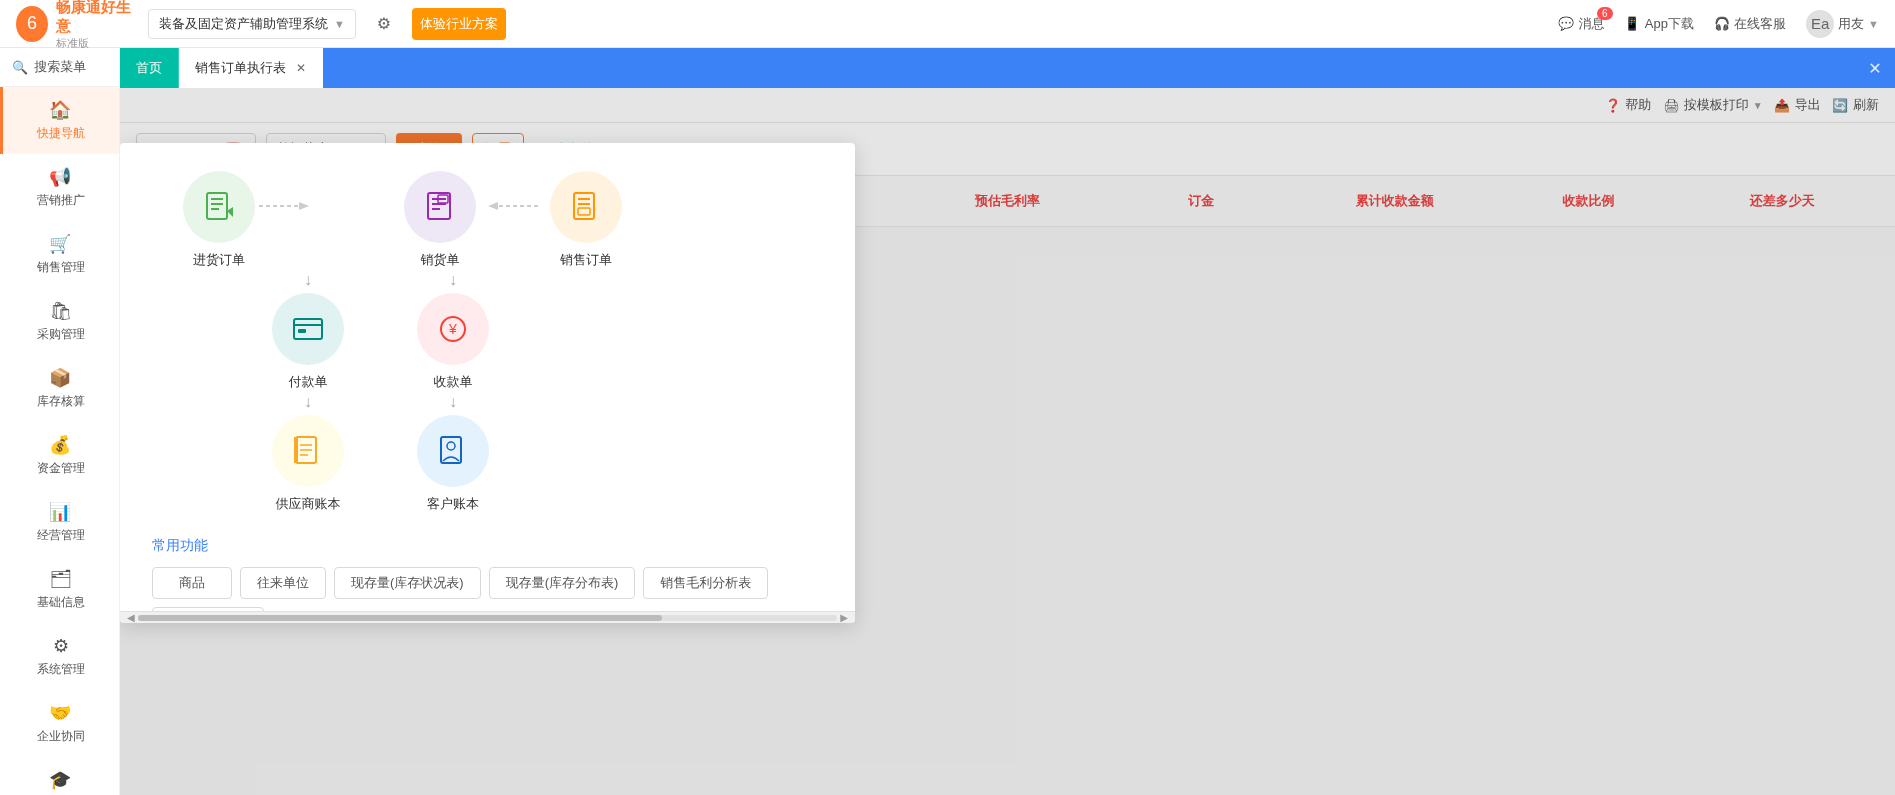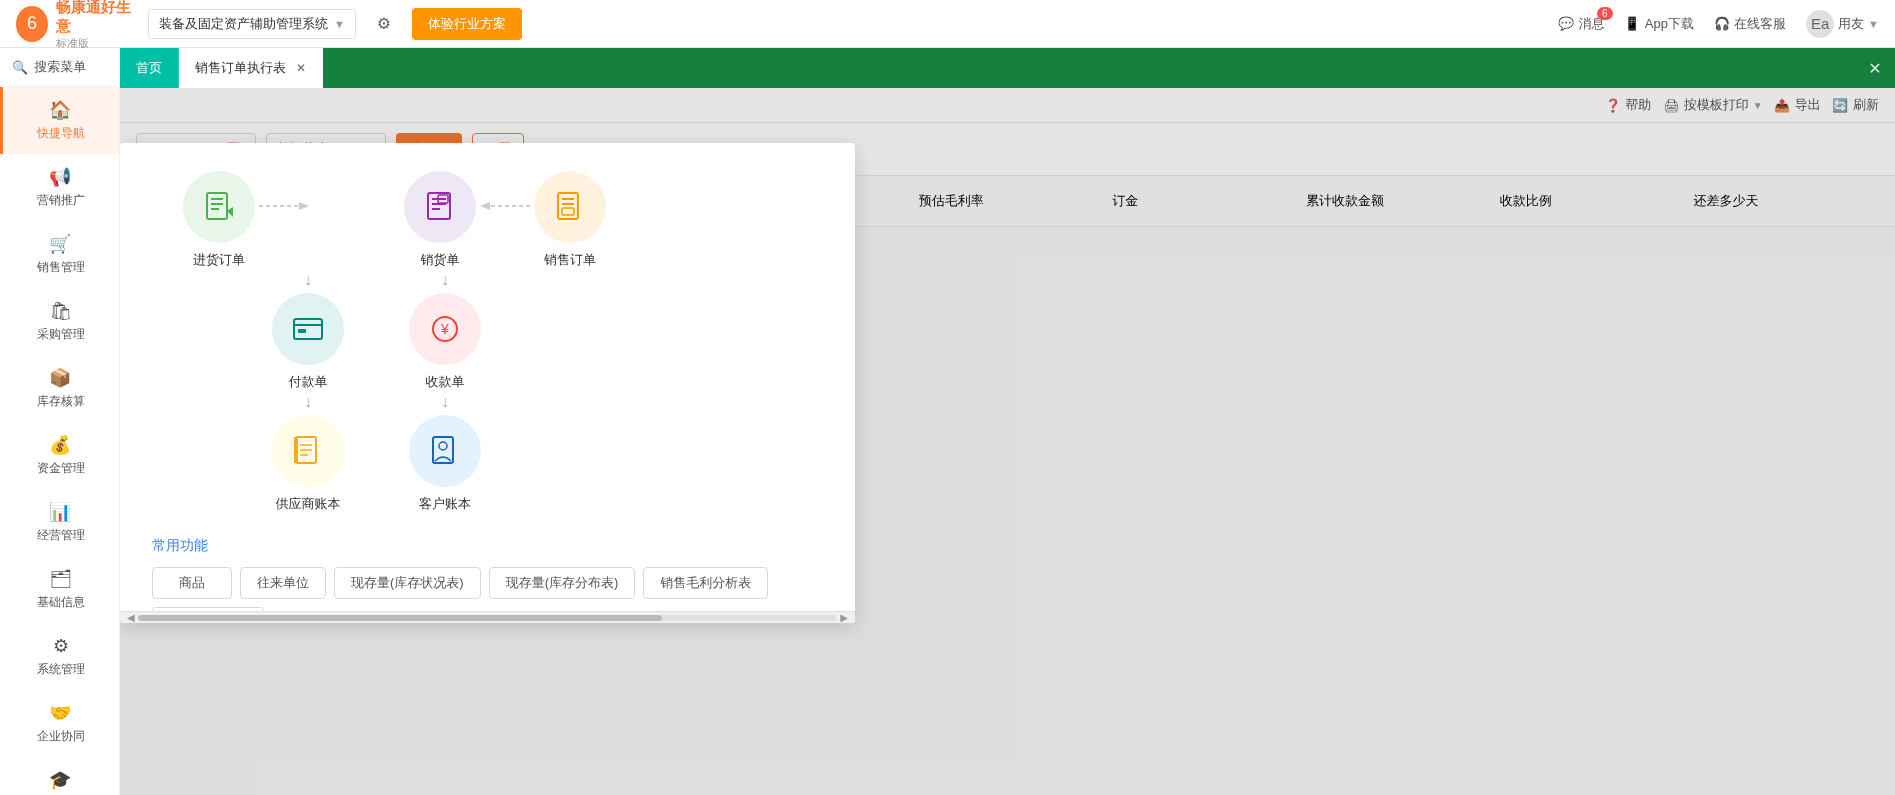--- a/index.html
+++ b/index.html
@@ -19,21 +19,21 @@
     .logo-text { font-size: 12px; color: #333; line-height: 1.3; }
     .logo-text .main { font-size: 15px; font-weight: bold; color: #ff7a2f; }
     .system-selector {
       display: flex; align-items: center; gap: 6px;
       border: 1px solid #e0e0e0; border-radius: 4px; padding: 5px 10px;
       cursor: pointer; color: #333; font-size: 13px;
     }
     .gear-btn { width: 32px; height: 32px; display: flex; align-items: center; justify-content: center; cursor: pointer; color: #666; font-size: 16px; }
     .trial-btn {
       background: #ff9500; color: #fff; border: none; border-radius: 4px;
-      padding: 7px 16px; font-size: 13px; cursor: pointer;
+      padding: 7px 8px; font-size: 13px; cursor: pointer;
     }
     .header-right { margin-left: auto; display: flex; align-items: center; gap: 20px; }
     .header-action { display: flex; align-items: center; gap: 4px; color: #555; cursor: pointer; font-size: 13px; position: relative; }
     .badge { background: #ff4d4f; color: #fff; border-radius: 10px; font-size: 10px; padding: 1px 5px; position: absolute; top: -8px; right: -8px; }
     .user-avatar { width: 28px; height: 28px; background: #e0e0e0; border-radius: 50%; display: flex; align-items: center; justify-content: center; overflow: hidden; }
 
     
     .main-wrapper { display: flex; flex: 1; overflow: hidden; }
 
     
@@ -54,21 +54,21 @@
     }
     .sidebar-item.active { background: #fff3eb; color: #ff7a2f; border-left-color: #ff7a2f; }
     .sidebar-item .icon { font-size: 18px; }
 
     
     .content-area { flex: 1; display: flex; flex-direction: column; overflow: hidden; }
 
     
     .tab-bar {
       display: flex; align-items: center; height: 40px;
-      background: #15803d; padding: 0 0 0 0; flex-shrink: 0;
+      background: #3b82f6; padding: 0 0 0 0; flex-shrink: 0;
     }
     .tab-item {
       height: 40px; display: flex; align-items: center; padding: 0 16px;
       cursor: pointer; font-size: 13px; color: rgba(255,255,255,0.85);
       gap: 6px; border-right: 1px solid rgba(255,255,255,0.2);
     }
     .tab-item.active { background: #fff; color: #333; }
     .tab-item.home { background: #00bfa5; color: #fff; font-weight: 500; }
     .tab-close { cursor: pointer; color: #666; font-size: 12px; margin-left: 4px; }
     .tab-bar-close { margin-left: auto; width: 40px; height: 40px; display: flex; align-items: center; justify-content: center; cursor: pointer; color: rgba(255,255,255,0.85); font-size: 16px; }
@@ -114,21 +114,21 @@
     .more-conditions {
       color: #00bfa5; font-size: 13px; cursor: pointer; padding: 4px 8px;
     }
 
     
     .data-table { width: 100%; background: #fff; }
     .table-header {
       display: flex; background: #fafafa; border-bottom: 1px solid #e8e8e8;
       padding: 10px 16px; gap: 0;
     }
-    .th { font-size: 13px; color: #000000; font-weight: 400; flex: 1; padding: 6px 8px; }
+    .th { font-size: 13px; color: #ef4444; font-weight: 700; flex: 1; text-align: center; padding: 6px 8px; }
     .no-data { text-align: center; padding: 60px; color: #999; font-size: 14px; }
 
     
     .overlay {
       position: absolute; top: 0; left: 0; right: 0; bottom: 0;
       background: rgba(0,0,0,0.1); z-index: 100;
       display: flex; justify-content: flex-start; padding: 0;
     }
     .modal {
       background: #fff; border-radius: 4px; box-shadow: 0 4px 20px rgba(0,0,0,0.15);
@@ -400,21 +400,21 @@
                             </svg>
                         </div>
                         <span class="flow-label">供应商账本</span>
                       </div>
                     </div>
                   </div>
 
                   <div style="width:60px;"></div>
 
                   <div style="display:flex;flex-direction:column;align-items:center;">
-                    <div style="display:flex;align-items:center;gap:0;">
+                    <div style="display:flex;align-items:center;gap:8px;">
 
                       <div class="flow-col">
                         <div class="flow-circle circle-purple">
                           <svg width="36" height="36" viewBox="0 0 36 36">
                               <rect x="6" y="4" width="22" height="26" rx="2" fill="none" stroke="#9c27b0" stroke-width="2"></rect>
                               <line x1="10" y1="10" x2="24" y2="10" stroke="#9c27b0" stroke-width="2"></line>
                               <line x1="10" y1="15" x2="24" y2="15" stroke="#9c27b0" stroke-width="2"></line>
                               <line x1="10" y1="20" x2="18" y2="20" stroke="#9c27b0" stroke-width="2"></line>
                               <rect x="16" y="6" width="10" height="8" rx="1" fill="none" stroke="#9c27b0" stroke-width="1.5"></rect>
                             </svg>

